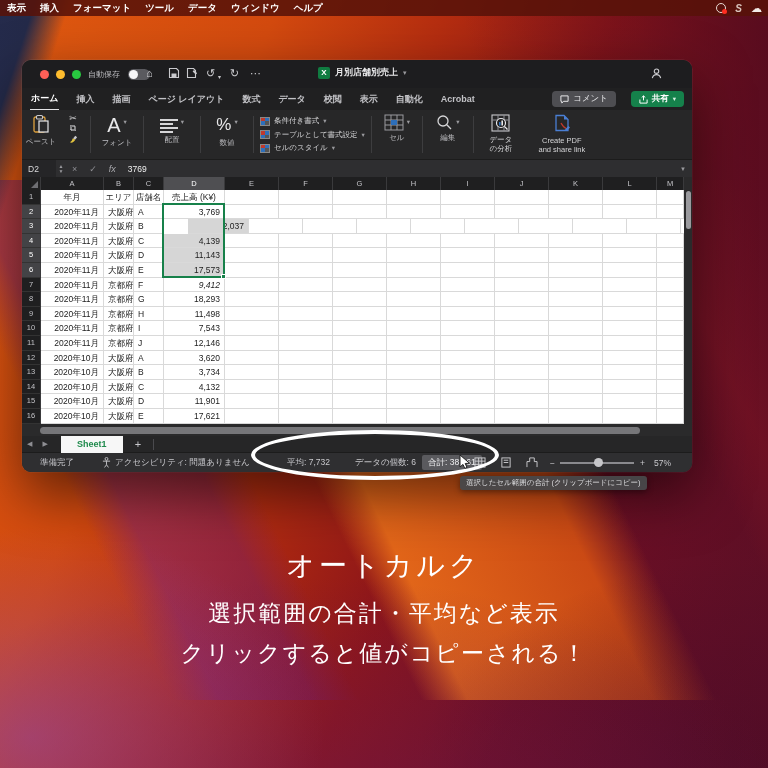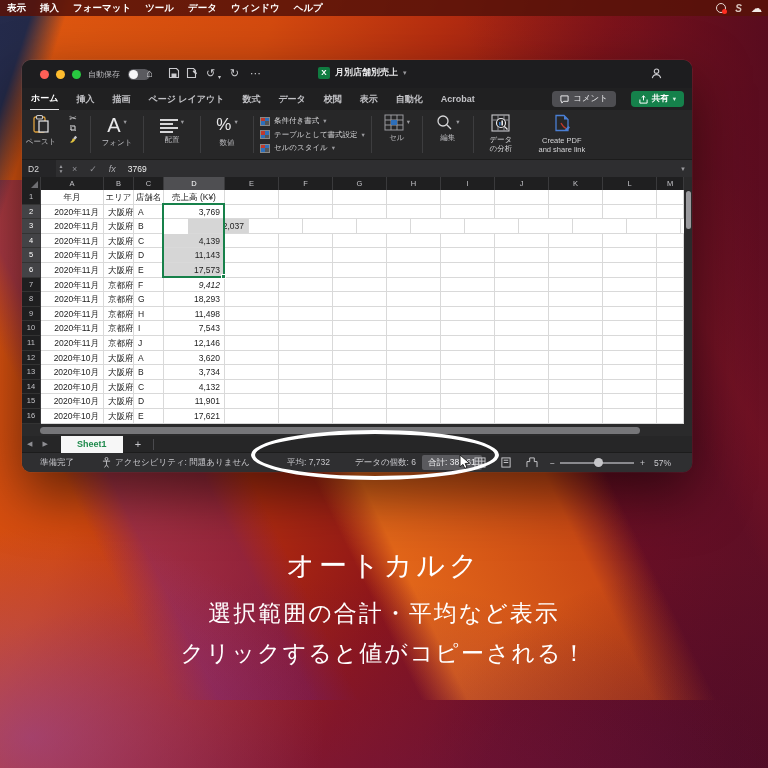--- a/index.html
+++ b/index.html
@@ -689,20 +689,21 @@
           </svg>
       </span>
       <span class="sb" style="left:528px;">−</span>
       <span class="sld-track"></span>
       <span class="sld-thumb"></span>
       <span class="sb" style="left:618px;">+</span>
       <span class="sb" style="left:632px;">57%</span>
     </div>
   </div>
 
+  <div class="tooltip">選択したセル範囲の合計 (クリップボードにコピー)</div>
 
   <div class="ellipse"></div>
 
   <svg class="cursor" width="13" height="16" viewBox="0 0 13 16">
     <path d="M1 1l0 12 3-2.6 1.8 4 2.2-1-1.8-3.9 4.3-.3z" fill="#fff" stroke="#222" stroke-width="1"></path>
   </svg>
 
   <div class="caption" id="caption">
       <div class="cap1">オートカルク</div>
       <div class="cap2">選択範囲の合計・平均など表示</div>

